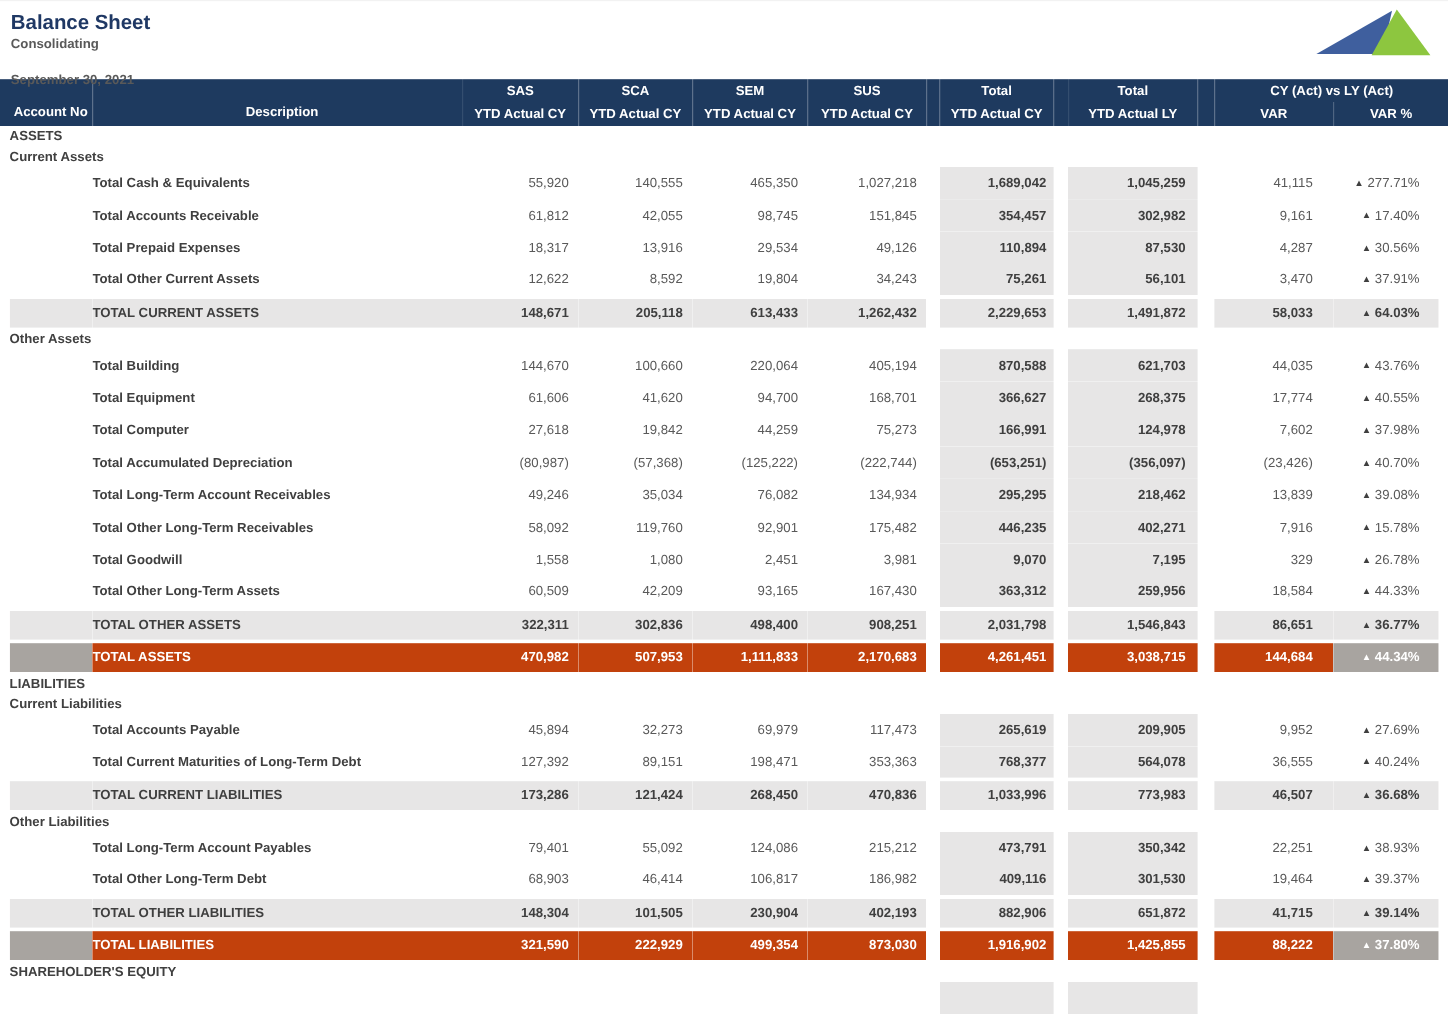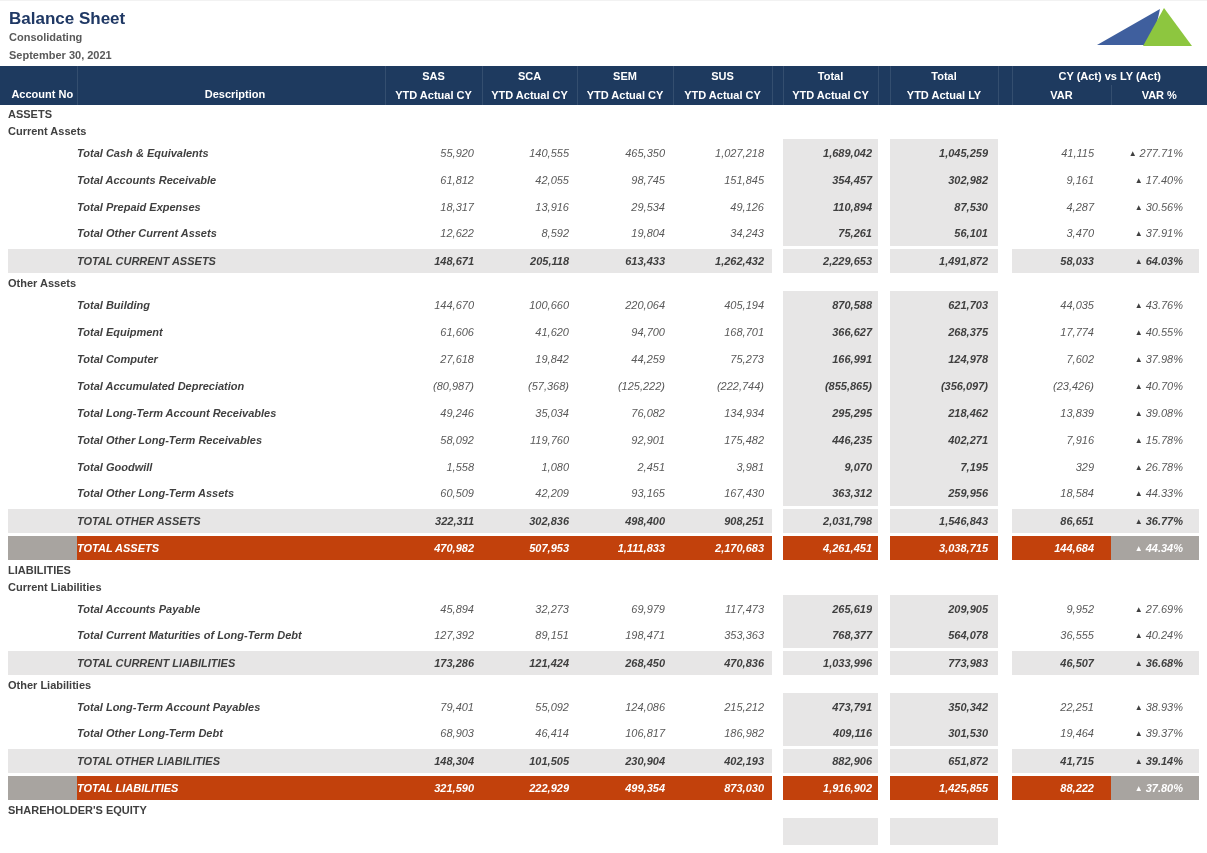--- a/index.html
+++ b/index.html
@@ -6,21 +6,21 @@
   html,body { background:#fff; }
   #page {
     width:1207px; height:853px; overflow:hidden; background:#fff;
     position:relative; border-top:1px solid #f2f2f2;
     font-family:"Liberation Sans", sans-serif;
   }
   
   .top { position:relative; height:62px; }
   .title { position:absolute; left:9px; top:8px; font-size:17px; font-weight:700; color:#1f3864; }
   .sub1  { position:absolute; left:9px; top:30px; font-size:11px; font-weight:700; color:#595959; }
-  .sub2  { position:absolute; left:9px; top:48px; font-size:11px; font-weight:700; color:#595959; }
+  .sub2  { position:absolute; left:9px; top:60px; font-size:11px; font-weight:700; color:#595959; }
   .logo  { position:absolute; right:12px; top:3px; width:100px; height:47px; }
   
   .banner {
     margin:0 8px; height:31px; background:#ededed;
     display:flex; align-items:center; justify-content:center;
     font-size:12px; font-style:italic; color:#7f7f7f;
   }
   .spacer3 { height:3px; }
   
   table { width:1207px; border-collapse:collapse; table-layout:fixed; }
@@ -29,21 +29,21 @@
     text-align:center; vertical-align:middle; padding:2px 0;
     border-right:1px solid rgba(255,255,255,0.10);
   }
   thead tr.h1 th { height:19px; }
   thead tr.h2 th { height:20px; }
   thead th.left { text-align:center; padding-left:8px; vertical-align:bottom; padding-bottom:5px; }
   thead th:last-child { border-right:none; }
   tbody td { font-size:11px; white-space:nowrap; overflow:hidden; }
   tr.section { height:17px; }
   td.section-label { padding-left:8px; font-weight:700; color:#404040; }
-  tr.data, tr.subtotal, tr.grand, tr.clipped { height:27px;font-style:italic; }
+  tr.data, tr.subtotal, tr.grand, tr.clipped { height:27px; }
   td.acct { }
   td.desc { font-weight:600; color:#3f3f3f; padding-left:0; }
   td.num  { text-align:right; color:#595959; padding-right:8px; }
   td.cy   { background:#e7e6e6; font-weight:700; color:#3f3f3f; padding-right:6px;padding-left:36px; }
   td.ly   { background:#e7e6e6; font-weight:700; color:#3f3f3f; padding-right:10px; }
   td.var  { padding-right:17px; }
   td.pct  { text-align:right; color:#595959; padding-right:24px; }
   .tri    { font-size:8px; color:#3f3f3f; margin-right:3px; vertical-align:1px; }
   
   tr.subtotal td { background:#e7e6e6; font-weight:600; color:#3f3f3f;
@@ -252,21 +252,21 @@
           <td class="pct"><span class="tri">▲</span>37.98%</td>
         </tr>
         <tr class="data">
           <td class="acct"></td>
           <td class="desc">Total Accumulated Depreciation</td>
           <td class="num">(80,987)</td>
           <td class="num">(57,368)</td>
           <td class="num">(125,222)</td>
           <td class="num">(222,744)</td>
           <td class="gut"></td>
-          <td class="num cy">(855,865)</td>
+          <td class="num cy">(653,251)</td>
           <td class="gut"></td>
           <td class="num ly">(356,097)</td>
           <td class="gut"></td>
           <td class="num var">(23,426)</td>
           <td class="pct"><span class="tri">▲</span>40.70%</td>
         </tr>
         <tr class="data">
           <td class="acct"></td>
           <td class="desc">Total Long-Term Account Receivables</td>
           <td class="num">49,246</td>

